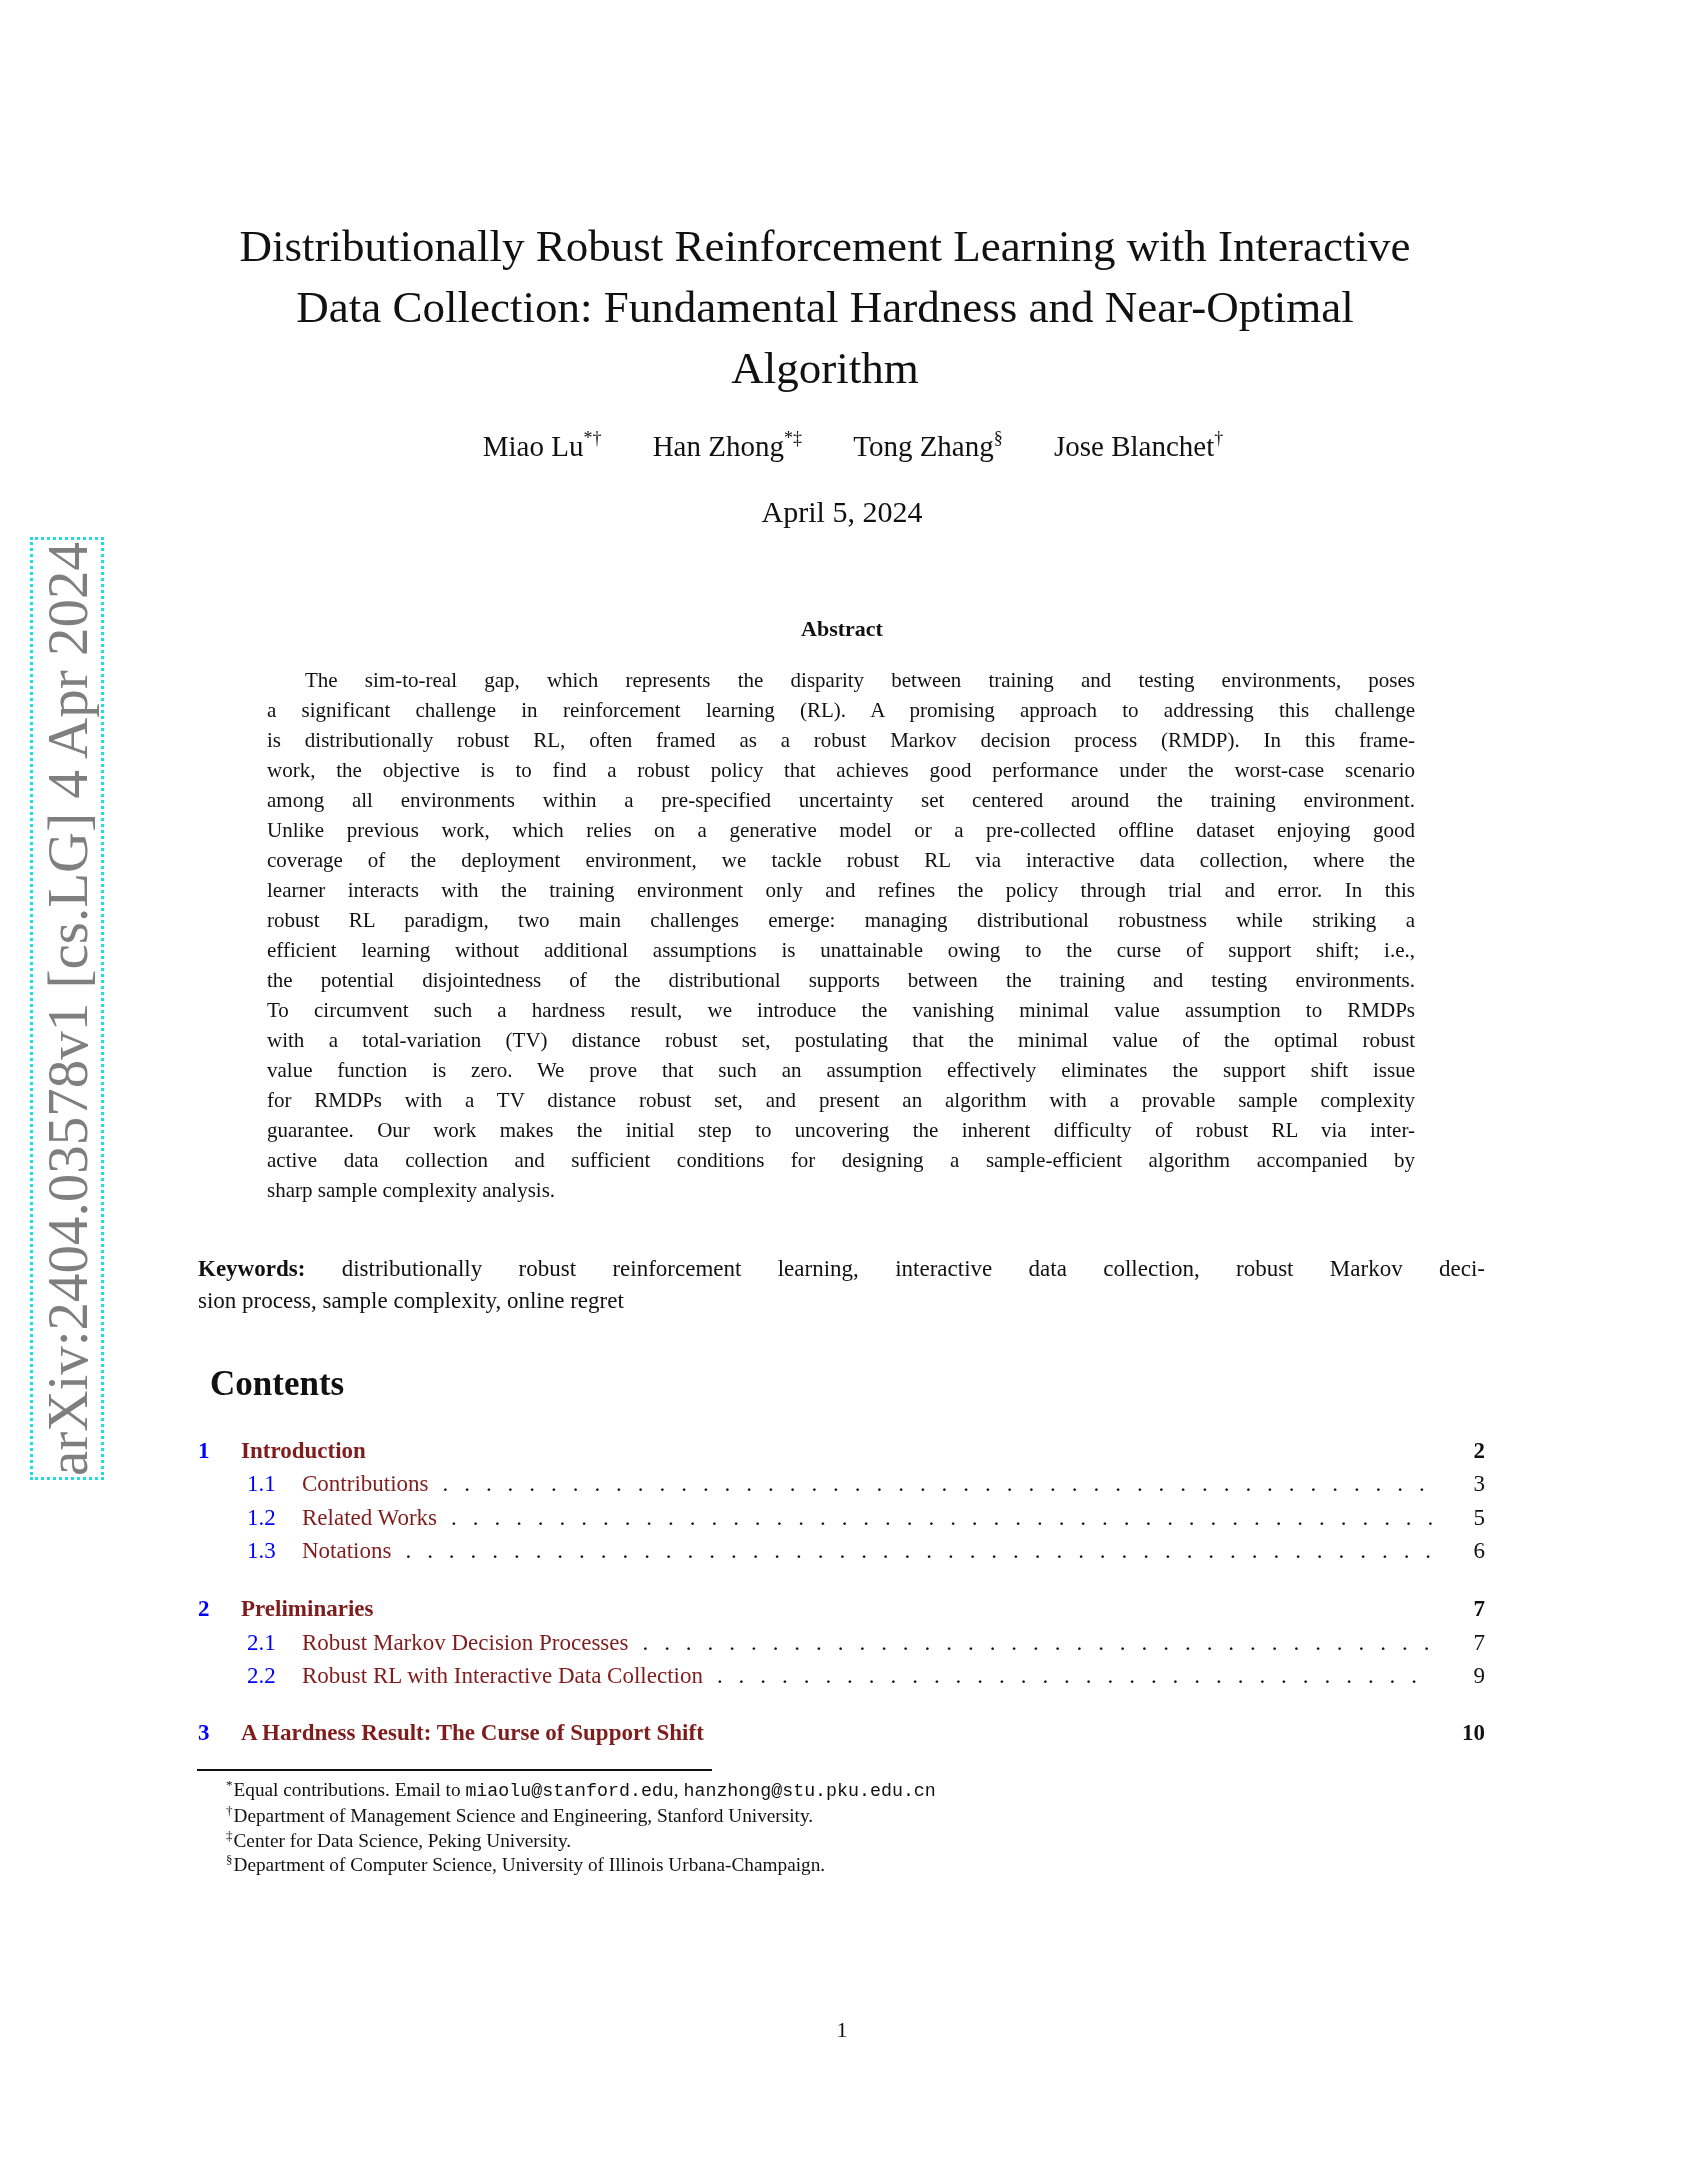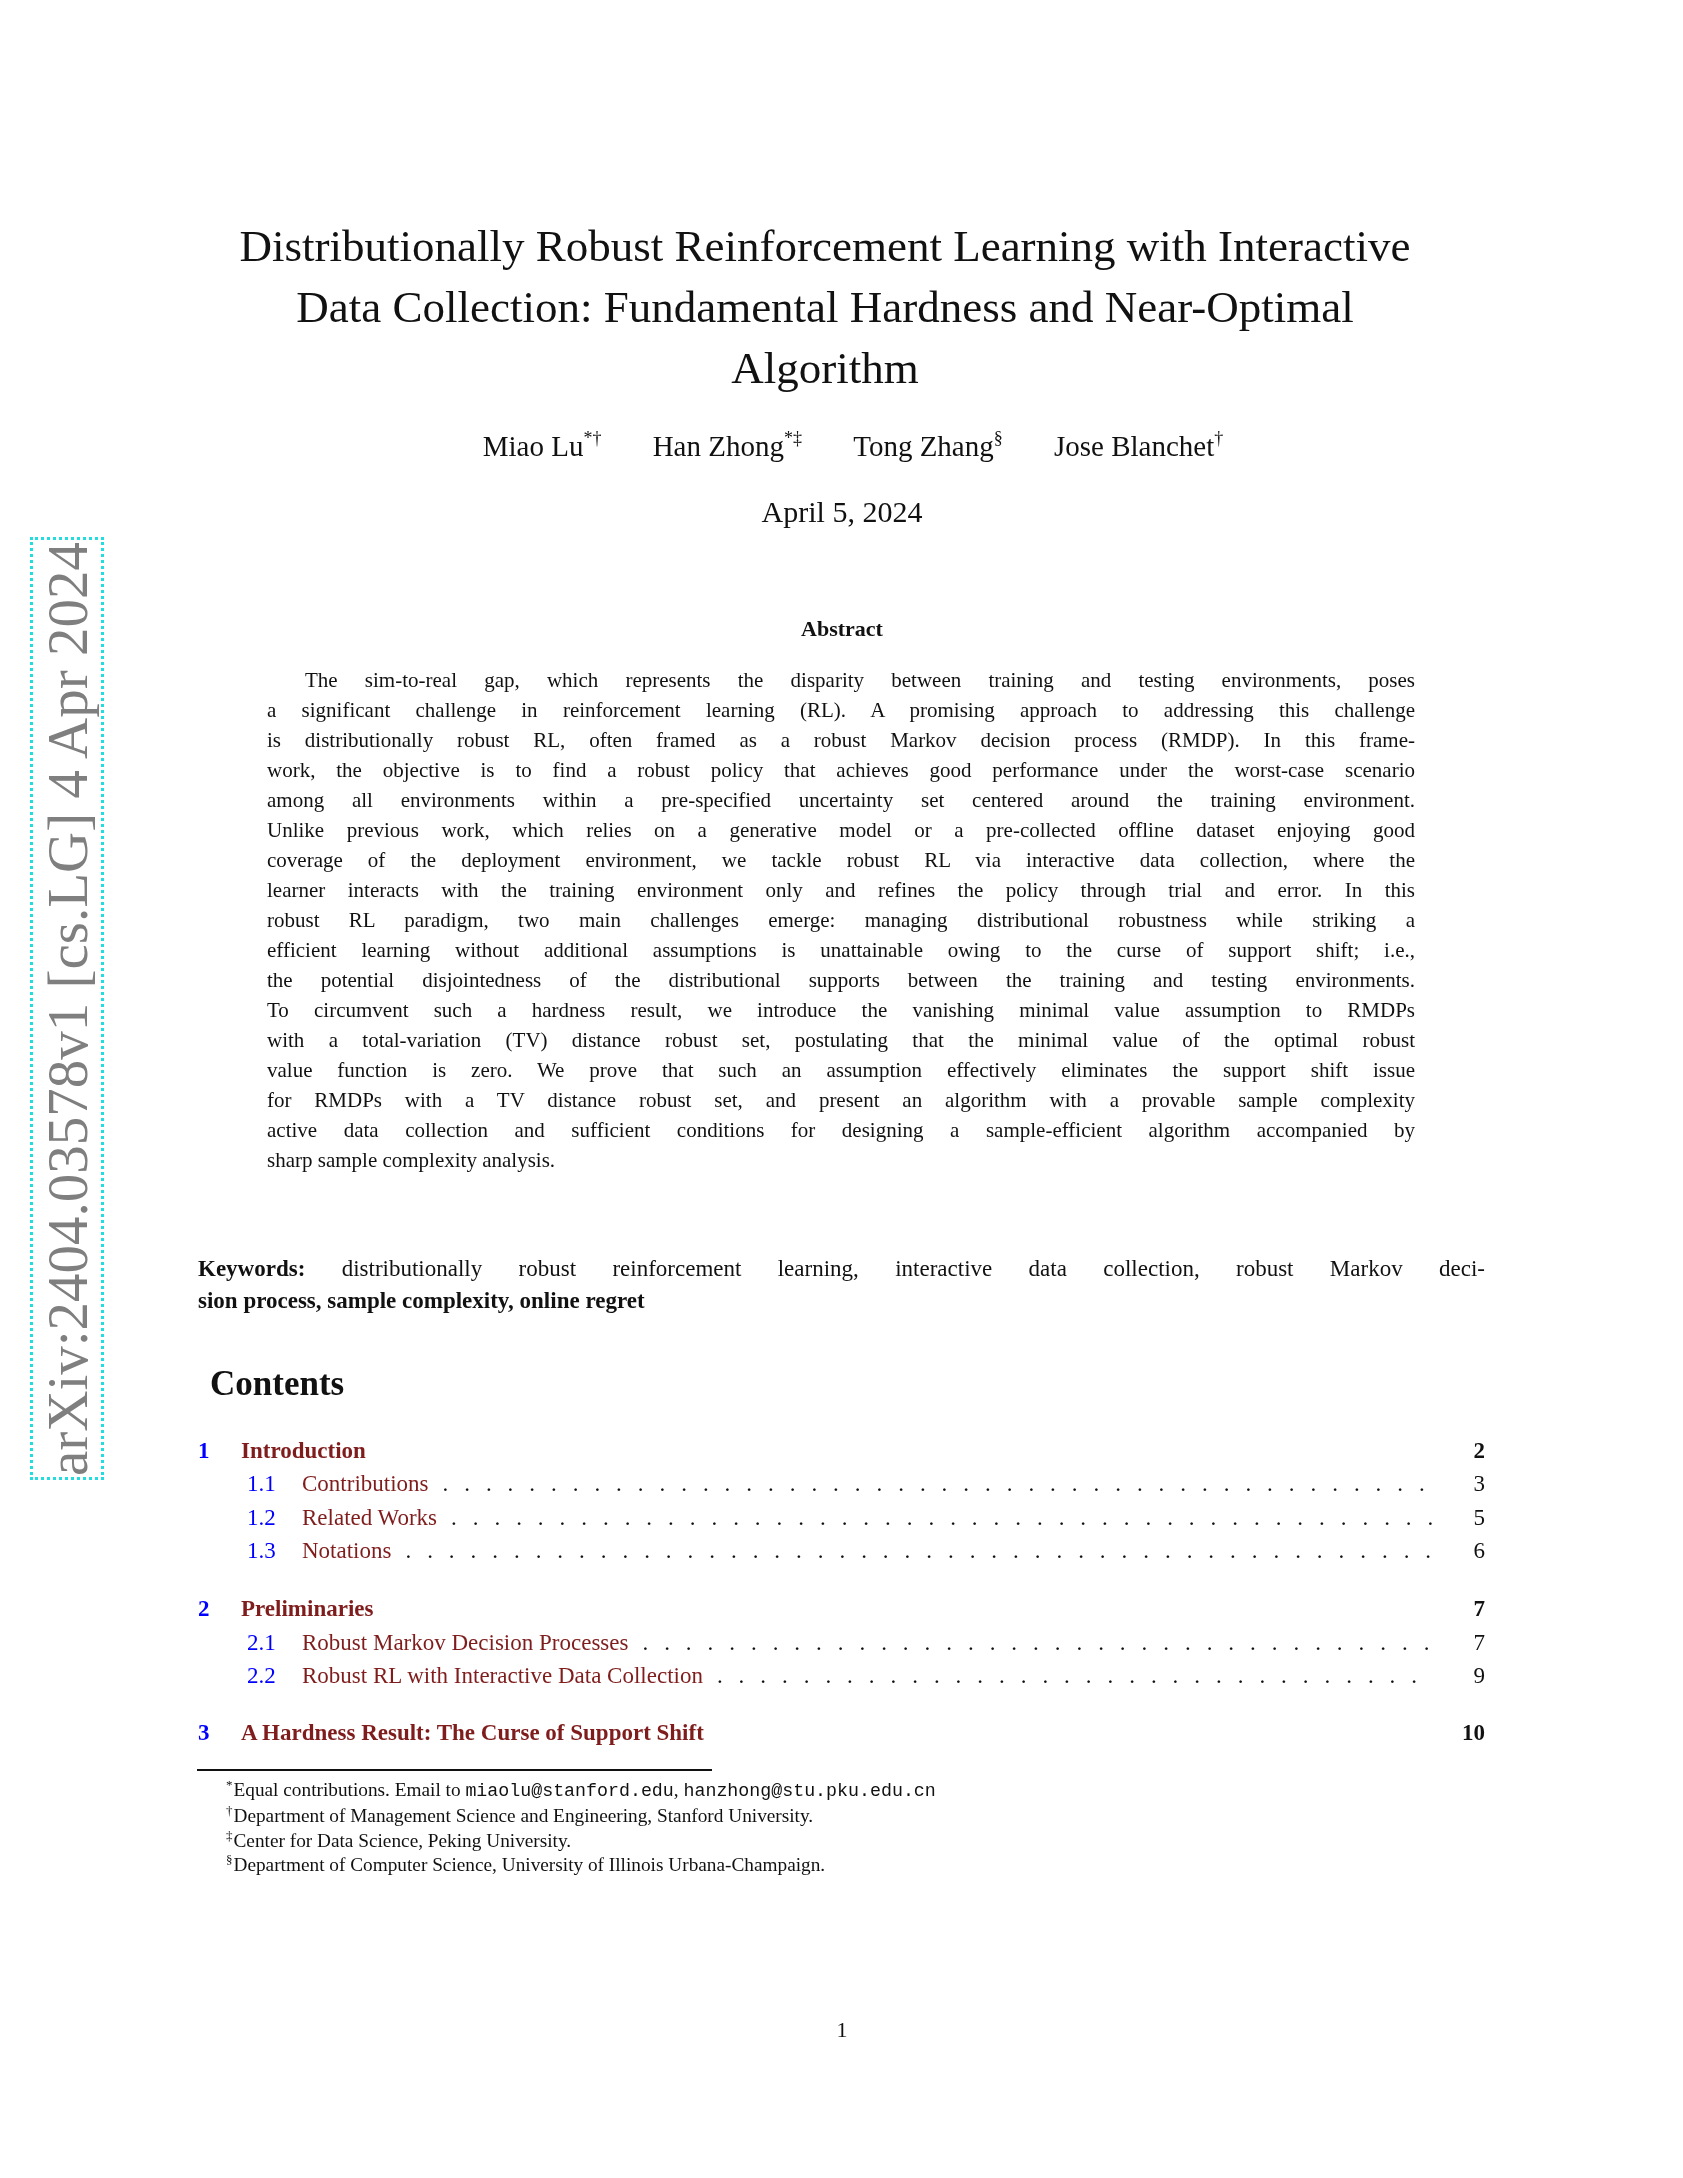--- a/index.html
+++ b/index.html
@@ -31,21 +31,21 @@
                       font-size:22px; font-weight:bold; }
   #abstract { left:267px; width:1148px; top:665px; font-size:21px; line-height:30px;
               text-align:justify; }
   #abstract .line { display:block; text-align:justify; text-align-last:justify; white-space:nowrap; height:30px; }
   #abstract .line.last { text-align-last:left; }
   #abstract .line.first { text-indent:38px; }
 
   
   #keywords { left:198px; width:1287px; top:1253px; font-size:23px; line-height:32px; }
   #keywords .line { display:block; white-space:nowrap; text-align:justify; text-align-last:justify; }
-  #keywords .line.last { text-align-last:left;font-weight:bold; }
+  #keywords .line.last { text-align-last:left; }
   #keywords b { font-weight:bold; }
 
   
   #contents-heading { left:210px; top:1364px; font-size:35px; font-weight:bold; }
   .toc-row { position:absolute; left:198px; width:1287px; height:30px; font-size:23px;
              display:flex; align-items:baseline; white-space:nowrap; }
   .toc-row .num { color:#0000ff; }
   .toc-row .ttl { color:#7f1d1d; }
   .toc-row.sec .num, .toc-row.sec .ttl { font-weight:bold; }
   .toc-row.sec .num { width:43px; }
@@ -96,20 +96,21 @@
   <span class="line">Unlike previous work, which relies on a generative model or a pre-collected offline dataset enjoying good</span>
   <span class="line">coverage of the deployment environment, we tackle robust RL via interactive data collection, where the</span>
   <span class="line">learner interacts with the training environment only and refines the policy through trial and error. In this</span>
   <span class="line">robust RL paradigm, two main challenges emerge: managing distributional robustness while striking a</span>
   <span class="line">efficient learning without additional assumptions is unattainable owing to the curse of support shift; i.e.,</span>
   <span class="line">the potential disjointedness of the distributional supports between the training and testing environments.</span>
   <span class="line">To circumvent such a hardness result, we introduce the vanishing minimal value assumption to RMDPs</span>
   <span class="line">with a total-variation (TV) distance robust set, postulating that the minimal value of the optimal robust</span>
   <span class="line">value function is zero. We prove that such an assumption effectively eliminates the support shift issue</span>
   <span class="line">for RMDPs with a TV distance robust set, and present an algorithm with a provable sample complexity</span>
+  <span class="line">guarantee. Our work makes the initial step to uncovering the inherent difficulty of robust RL via inter-</span>
   <span class="line">active data collection and sufficient conditions for designing a sample-efficient algorithm accompanied by</span>
   <span class="line last">sharp sample complexity analysis.</span>
 </div>
 
 <div id="keywords" class="abs serif">
   <span class="line"><b>Keywords:</b> <span>distributionally robust reinforcement learning, interactive data collection, robust Markov deci-</span></span>
   <span class="line last">sion process, sample complexity, online regret</span>
 </div>
 
 <div id="contents-heading" class="abs serif">Contents</div>

